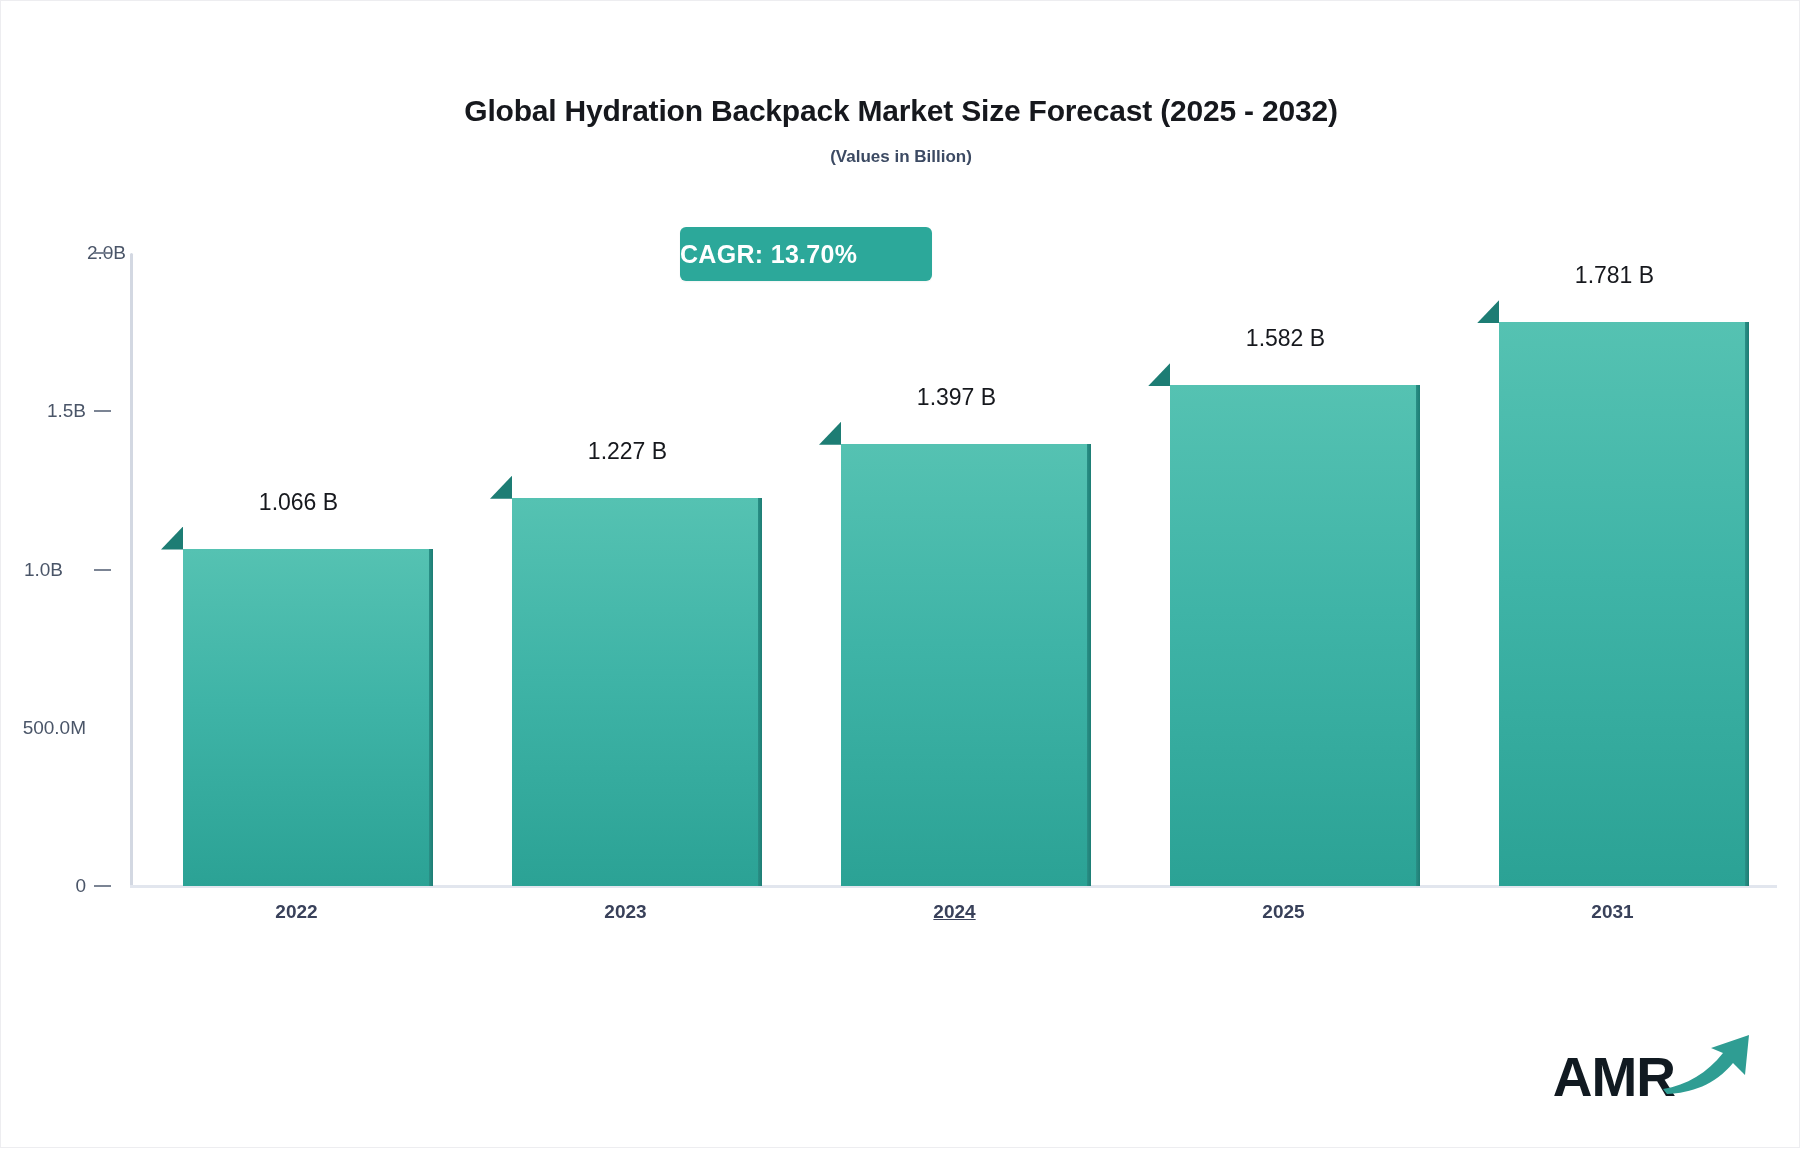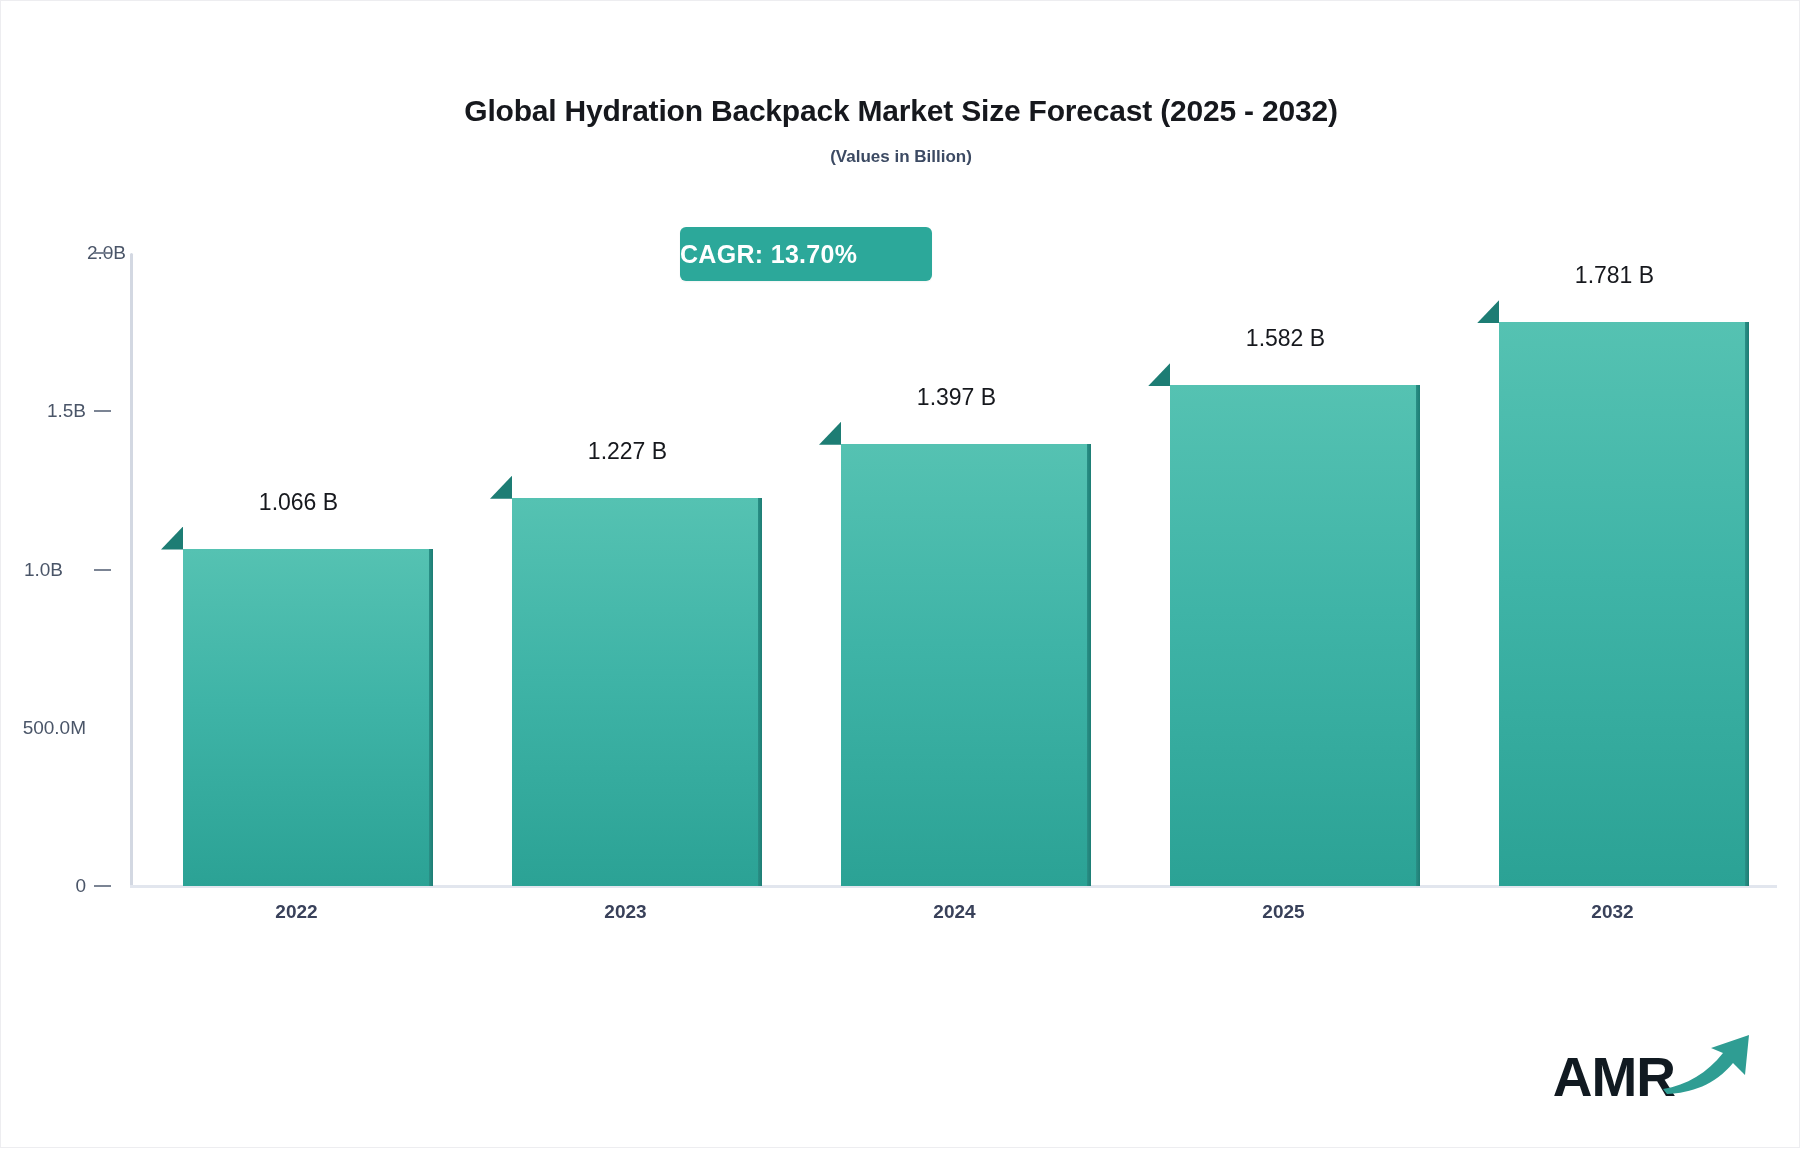--- a/index.html
+++ b/index.html
@@ -181,23 +181,23 @@
         <div class="bar-group" style="left: 1476px; top: 299.313px; width: 271px; height: 585.687px; bottom: auto;">
           <div style="position: absolute; left: 0px; top: 0px; width: 22px; height: 23px; background: rgb(29, 125, 116); clip-path: polygon(0px 100%, 100% 0px, 100% 100%);"></div>
           <div class="bar-front" style="left: 22px; width: 249px; height: 563.687px;"></div>
           <div class="bar-side" style="left: 268px; width: 4px; height: 563.687px; background: linear-gradient(90deg, rgb(42, 143, 134) 0%, rgb(29, 125, 116) 100%);"></div>
         </div>
         <div class="bar-label" style="left: 1613.5px; top: 261.313px;">1.781 B</div>
       </div>
     <div id="x-labels">
         <div class="x-label" style="left: 295.5px;">2022</div>
         <div class="x-label" style="left: 624.5px;">2023</div>
-        <div class="x-label" style="left: 953.5px;">2024</div>
+        <div class="x-label" style="left: 953.5px; text-decoration: underline;">2024</div>
         <div class="x-label" style="left: 1282.5px;">2025</div>
-        <div class="x-label" style="left: 1611.5px;">2032</div>
+        <div class="x-label" style="left: 1611.5px;">2031</div>
       </div>
   </div>
 
   <div id="amr-logo">
     <div id="amr-logo-text">AMR</div>
     <div id="amr-logo-arrow">
       <svg width="96" height="66" viewBox="0 0 96 66">
         <path d="M2 60 C 26 56, 46 44, 62 24 L 50 19 L 88 6 L 84 46 L 72 34 C 54 56, 30 64, 6 65 Z" fill="#2f9d93"></path>
       </svg>
     </div>

